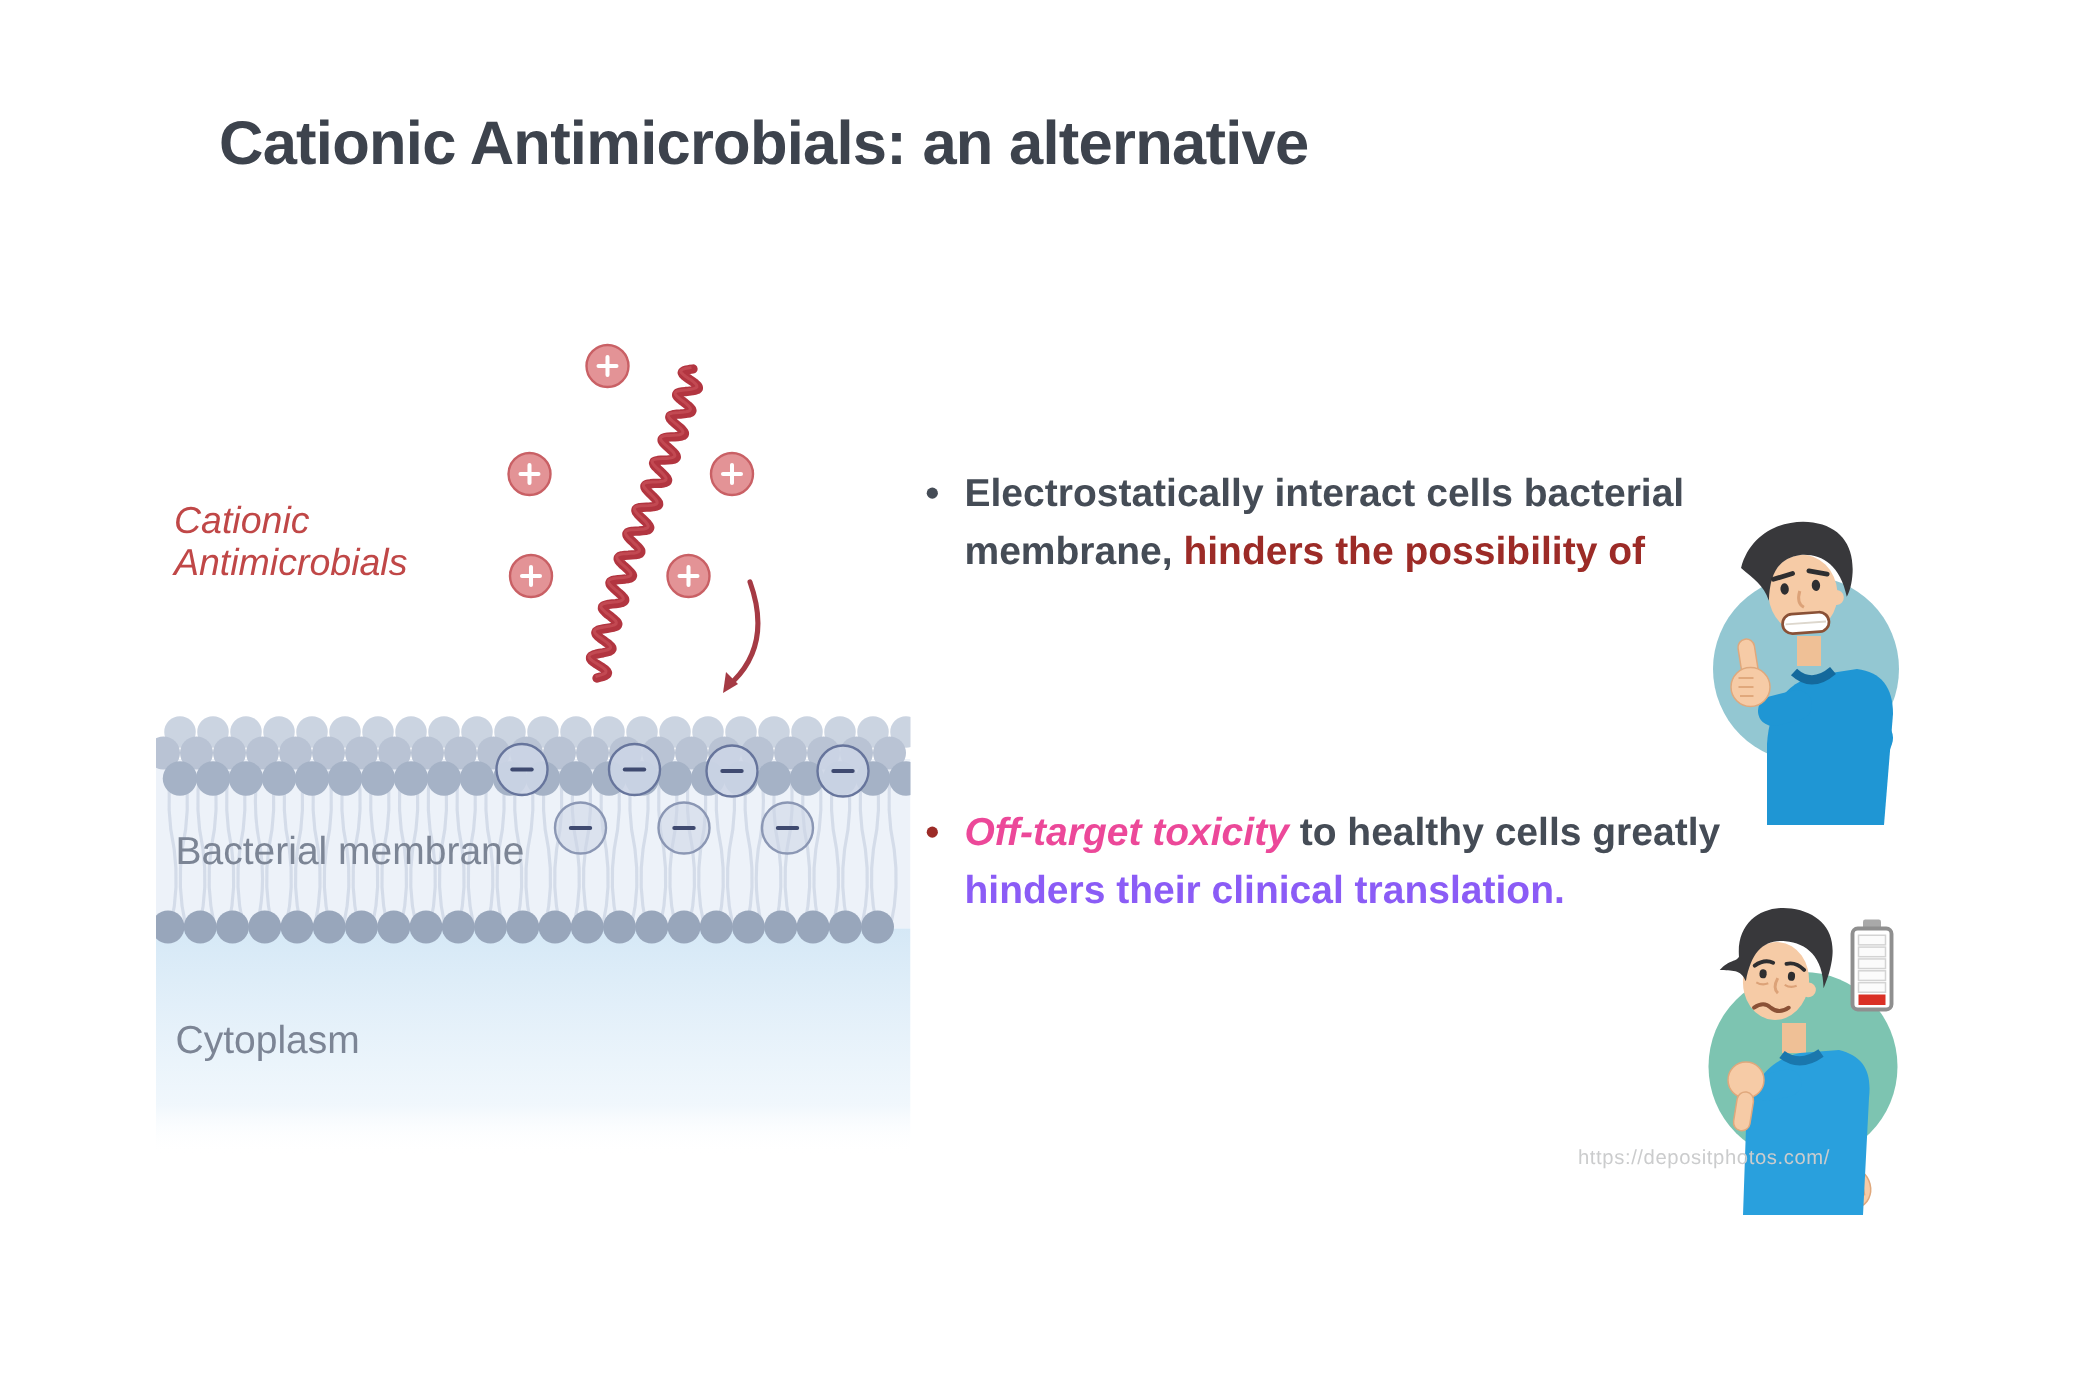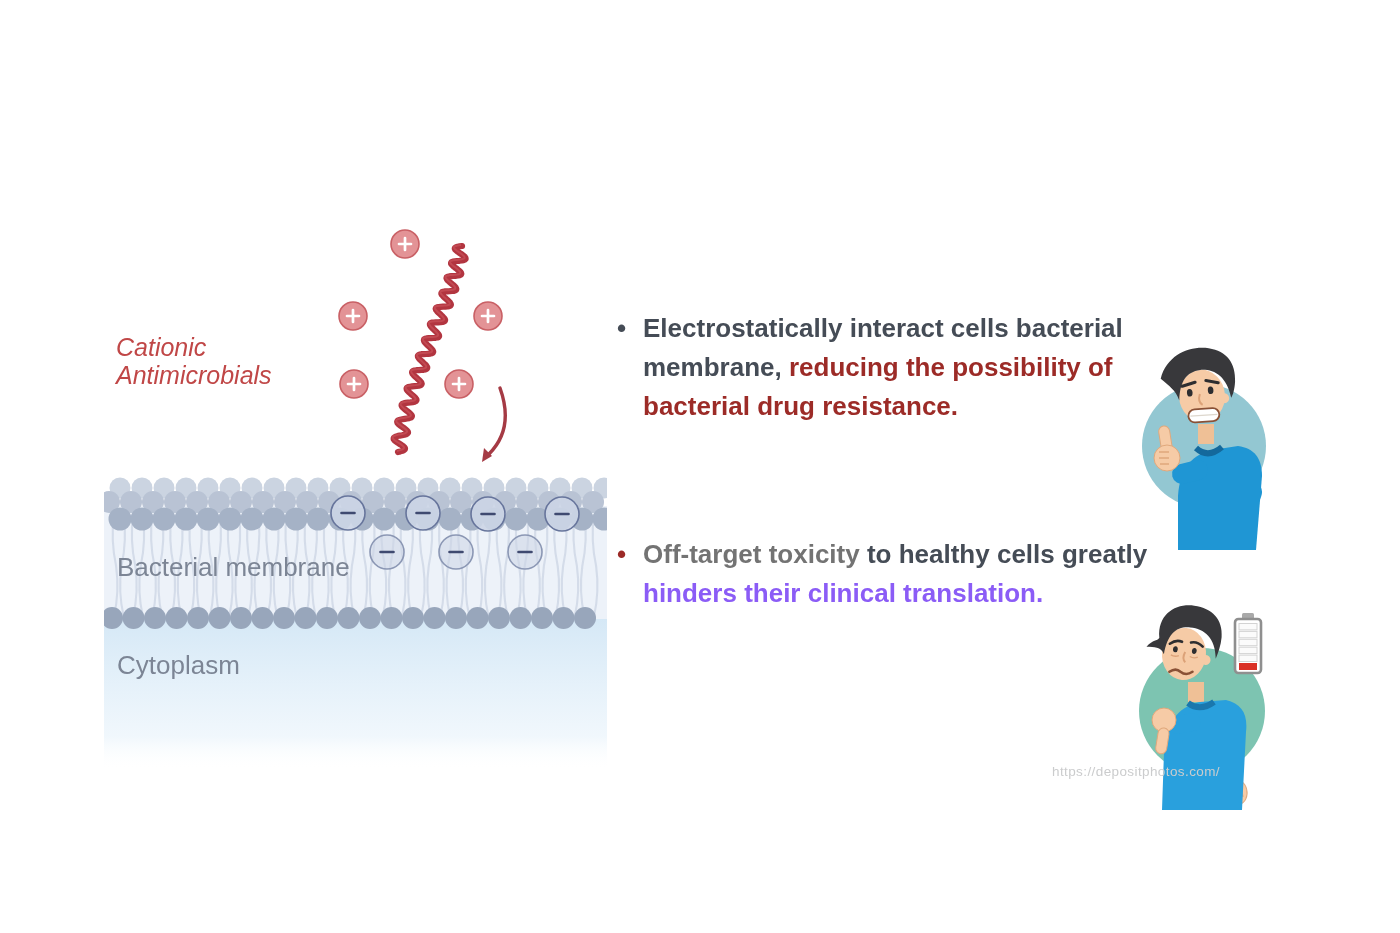--- a/index.html
+++ b/index.html
@@ -16,21 +16,21 @@
   .cationic-label {
     position:absolute; left:116px; top:333px;
     font-size:25px; font-style:italic; color:#c04747; line-height:28px;
     white-space:nowrap;
   }
   .membrane-label, .cytoplasm-label {
     position:absolute; left:117px;
     font-size:26px; color:#7c8595; white-space:nowrap;
   }
   .membrane-label { top:552px; }
-  .cytoplasm-label { top:650px; }
+  .cytoplasm-label { top:678px; }
   svg.layer { position:absolute; display:block; }
   #molecule-svg { left:325px; top:225px; }
   #membrane-svg { left:104px; top:476px; }
   #fig-up-svg  { left:1136px; top:344px; }
   #fig-down-svg{ left:1130px; top:598px; }
   .bullet { position:absolute; display:flex; }
   .bullet .marker {
     width:31px; font-size:26px; font-weight:700; line-height:39px; text-align:left;
     padding-left:5px;
   }
@@ -41,20 +41,21 @@
   .watermark {
     position:absolute; left:1052px; top:764px;
     font-size:13.5px; color:#cbcccd; letter-spacing:0.4px; white-space:nowrap;
   }
 </style>
 </head>
 <body>
 
 <div class="slide">
 
+  <h1 class="title">Cationic Antimicrobials: an alternative</h1>
 
   <div class="cationic-label">
     <div>Cationic</div>
     <div>Antimicrobials</div>
   </div>
 
   <svg id="molecule-svg" class="layer" width="200" height="245" viewBox="0 0 200 245">
       <path d="M137.0,21.0L134.7,21.3L132.7,21.7L131.1,22.2L130.1,22.8L129.8,23.5L130.3,24.5L131.4,25.6L132.9,26.8L134.8,28.1L136.8,29.4L138.5,30.7L139.8,31.9L140.5,33.0L140.6,33.9L139.9,34.6L138.5,35.1L136.6,35.5L134.4,35.8L132.1,36.0L129.9,36.3L128.0,36.6L126.7,37.1L126.1,37.8L126.1,38.7L126.9,39.8L128.2,41.0L129.9,42.4L131.8,43.8L133.6,45.3L135.0,46.6L136.0,47.8L136.3,48.8L135.9,49.6L134.9,50.2L133.2,50.5L131.1,50.8L128.7,51.0L126.4,51.1L124.3,51.4L122.7,51.8L121.7,52.3L121.5,53.2L121.9,54.2L122.9,55.4L124.4,56.8L126.2,58.3L128.0,59.8L129.6,61.3L130.7,62.6L131.3,63.8L131.2,64.7L130.4,65.3L129.0,65.8L127.0,66.0L124.8,66.2L122.4,66.3L120.2,66.4L118.3,66.7L117.0,67.2L116.4,67.9L116.4,68.9L117.1,70.0L118.4,71.4L120.0,72.9L121.8,74.5L123.5,76.1L124.9,77.5L125.7,78.8L125.9,79.8L125.4,80.6L124.2,81.1L122.5,81.4L120.3,81.6L118.0,81.7L115.6,81.8L113.6,82.0L112.0,82.3L111.0,82.9L110.7,83.8L111.1,84.9L112.1,86.2L113.6,87.7L115.3,89.3L117.0,90.9L118.5,92.5L119.6,93.8L120.1,95.0L119.9,95.9L119.0,96.5L117.5,96.9L115.5,97.2L113.2,97.3L110.9,97.3L108.6,97.5L106.8,97.7L105.5,98.2L104.9,99.0L105.0,100.0L105.7,101.2L107.0,102.7L108.6,104.3L110.3,105.9L111.9,107.5L113.2,109.0L114.0,110.2L114.1,111.3L113.6,112.0L112.3,112.5L110.5,112.8L108.3,113.0L106.0,113.1L103.6,113.2L101.6,113.4L100.0,113.8L99.1,114.4L98.9,115.3L99.3,116.5L100.3,117.8L101.8,119.4L103.5,121.0L105.2,122.6L106.7,124.2L107.7,125.5L108.2,126.7L107.9,127.6L107.0,128.2L105.4,128.6L103.4,128.8L101.1,129.0L98.7,129.1L96.5,129.2L94.7,129.6L93.5,130.1L92.9,130.9L93.0,131.9L93.8,133.2L95.1,134.7L96.8,136.2L98.5,137.9L100.1,139.4L101.4,140.9L102.2,142.1L102.2,143.1L101.6,143.9L100.4,144.4L98.5,144.8L96.3,144.9L93.9,145.1L91.6,145.2L89.6,145.5L88.1,146.0L87.2,146.7L87.1,147.6L87.6,148.8L88.7,150.1L90.2,151.7L92.0,153.2L93.7,154.8L95.2,156.3L96.3,157.6L96.7,158.7L96.4,159.6L95.5,160.3L93.9,160.7L91.8,161.0L89.5,161.2L87.1,161.4L85.0,161.7L83.2,162.1L82.0,162.7L81.6,163.5L81.8,164.6L82.7,165.8L84.1,167.2L85.8,168.8L87.6,170.3L89.3,171.8L90.6,173.2L91.4,174.3L91.5,175.3L90.8,176.1L89.6,176.7L87.7,177.1L85.5,177.4L83.1,177.6L80.8,177.9L78.9,178.3L77.4,178.9L76.7,179.6L76.6,180.6L77.2,181.7L78.5,183.0L80.1,184.5L82.0,185.9L83.8,187.4L85.4,188.8L86.5,190.0L86.9,191.0L86.7,191.9L85.7,192.6L84.1,193.1L82.0,193.5L79.7,193.9L77.4,194.3L75.3,194.7L73.6,195.2L72.5,195.9L72.2,196.8L72.5,197.9L73.6,199.1L75.1,200.4L77.0,201.7L78.9,203.1L80.7,204.4L82.1,205.7L82.9,206.8L83.0,207.7L82.4,208.5L81.1,209.2L79.3,209.7L77.1,210.2L74.7,210.6L72.5,211.1L70.6,211.7L69.3,212.4L68.7,213.2L68.7,214.2L69.5,215.3L70.9,216.5L72.7,217.7L74.8,219.0L76.7,220.2L78.4,221.4L79.5,222.5L80.0,223.5L79.8,224.4L78.9,225.1L77.3,225.8L75.3,226.4L73.0,227.0" fill="none" stroke="#b23540" stroke-width="6.2" stroke-linejoin="round" stroke-linecap="round"></path>
       <path d="M137.0,21.0L134.7,21.3L132.7,21.7L131.1,22.2L130.1,22.8L129.8,23.5L130.3,24.5L131.4,25.6L132.9,26.8L134.8,28.1L136.8,29.4L138.5,30.7L139.8,31.9L140.5,33.0L140.6,33.9L139.9,34.6L138.5,35.1L136.6,35.5L134.4,35.8L132.1,36.0L129.9,36.3L128.0,36.6L126.7,37.1L126.1,37.8L126.1,38.7L126.9,39.8L128.2,41.0L129.9,42.4L131.8,43.8L133.6,45.3L135.0,46.6L136.0,47.8L136.3,48.8L135.9,49.6L134.9,50.2L133.2,50.5L131.1,50.8L128.7,51.0L126.4,51.1L124.3,51.4L122.7,51.8L121.7,52.3L121.5,53.2L121.9,54.2L122.9,55.4L124.4,56.8L126.2,58.3L128.0,59.8L129.6,61.3L130.7,62.6L131.3,63.8L131.2,64.7L130.4,65.3L129.0,65.8L127.0,66.0L124.8,66.2L122.4,66.3L120.2,66.4L118.3,66.7L117.0,67.2L116.4,67.9L116.4,68.9L117.1,70.0L118.4,71.4L120.0,72.9L121.8,74.5L123.5,76.1L124.9,77.5L125.7,78.8L125.9,79.8L125.4,80.6L124.2,81.1L122.5,81.4L120.3,81.6L118.0,81.7L115.6,81.8L113.6,82.0L112.0,82.3L111.0,82.9L110.7,83.8L111.1,84.9L112.1,86.2L113.6,87.7L115.3,89.3L117.0,90.9L118.5,92.5L119.6,93.8L120.1,95.0L119.9,95.9L119.0,96.5L117.5,96.9L115.5,97.2L113.2,97.3L110.9,97.3L108.6,97.5L106.8,97.7L105.5,98.2L104.9,99.0L105.0,100.0L105.7,101.2L107.0,102.7L108.6,104.3L110.3,105.9L111.9,107.5L113.2,109.0L114.0,110.2L114.1,111.3L113.6,112.0L112.3,112.5L110.5,112.8L108.3,113.0L106.0,113.1L103.6,113.2L101.6,113.4L100.0,113.8L99.1,114.4L98.9,115.3L99.3,116.5L100.3,117.8L101.8,119.4L103.5,121.0L105.2,122.6L106.7,124.2L107.7,125.5L108.2,126.7L107.9,127.6L107.0,128.2L105.4,128.6L103.4,128.8L101.1,129.0L98.7,129.1L96.5,129.2L94.7,129.6L93.5,130.1L92.9,130.9L93.0,131.9L93.8,133.2L95.1,134.7L96.8,136.2L98.5,137.9L100.1,139.4L101.4,140.9L102.2,142.1L102.2,143.1L101.6,143.9L100.4,144.4L98.5,144.8L96.3,144.9L93.9,145.1L91.6,145.2L89.6,145.5L88.1,146.0L87.2,146.7L87.1,147.6L87.6,148.8L88.7,150.1L90.2,151.7L92.0,153.2L93.7,154.8L95.2,156.3L96.3,157.6L96.7,158.7L96.4,159.6L95.5,160.3L93.9,160.7L91.8,161.0L89.5,161.2L87.1,161.4L85.0,161.7L83.2,162.1L82.0,162.7L81.6,163.5L81.8,164.6L82.7,165.8L84.1,167.2L85.8,168.8L87.6,170.3L89.3,171.8L90.6,173.2L91.4,174.3L91.5,175.3L90.8,176.1L89.6,176.7L87.7,177.1L85.5,177.4L83.1,177.6L80.8,177.9L78.9,178.3L77.4,178.9L76.7,179.6L76.6,180.6L77.2,181.7L78.5,183.0L80.1,184.5L82.0,185.9L83.8,187.4L85.4,188.8L86.5,190.0L86.9,191.0L86.7,191.9L85.7,192.6L84.1,193.1L82.0,193.5L79.7,193.9L77.4,194.3L75.3,194.7L73.6,195.2L72.5,195.9L72.2,196.8L72.5,197.9L73.6,199.1L75.1,200.4L77.0,201.7L78.9,203.1L80.7,204.4L82.1,205.7L82.9,206.8L83.0,207.7L82.4,208.5L81.1,209.2L79.3,209.7L77.1,210.2L74.7,210.6L72.5,211.1L70.6,211.7L69.3,212.4L68.7,213.2L68.7,214.2L69.5,215.3L70.9,216.5L72.7,217.7L74.8,219.0L76.7,220.2L78.4,221.4L79.5,222.5L80.0,223.5L79.8,224.4L78.9,225.1L77.3,225.8L75.3,226.4L73.0,227.0" fill="none" stroke="#cf5a60" stroke-width="2" stroke-opacity="0.55" transform="translate(-1,-1)"></path>
       <path d="M175,163 C184,188 182,211 164,229" fill="none" stroke="#a53a44" stroke-width="3.4" stroke-linecap="round"></path>
@@ -274,28 +275,27 @@
       </g>
     </svg>
 
   <div class="membrane-label">Bacterial membrane</div>
   <div class="cytoplasm-label">Cytoplasm</div>
 
   <div class="bullet" id="bullet-1">
     <div class="marker" style="color: rgb(69, 76, 86);">•</div>
     <div class="lines">
         <div class="line"><span style="color: rgb(69, 76, 86);">Electrostatically interact cells bacterial</span></div>
-        <div class="line"><span style="color: rgb(69, 76, 86);">membrane, </span><span style="color: rgb(156, 43, 39);">reducing the possibility of</span></div>
-        <div class="line"><span style="color: rgb(156, 43, 39);">bacterial drug resistance.</span></div>
+        <div class="line"><span style="color: rgb(69, 76, 86);">membrane, </span><span style="color: rgb(156, 43, 39);">hinders the possibility of</span></div>
       </div>
   </div>
   <div class="bullet" id="bullet-2">
     <div class="marker" style="color: rgb(156, 43, 39);">•</div>
     <div class="lines">
-        <div class="line"><span style="color: #737373;">Off-target toxicity</span><span style="color: rgb(69, 76, 86);"> to healthy cells greatly</span></div>
+        <div class="line"><span style="color: #ec4899; font-style: italic;">Off-target toxicity</span><span style="color: rgb(69, 76, 86);"> to healthy cells greatly</span></div>
         <div class="line"><span style="color: #8b5cf6;">hinders their clinical translation.</span></div>
       </div>
   </div>
 
   <svg id="fig-up-svg" class="layer" width="140" height="206" viewBox="0 0 140 206">
     <circle cx="68" cy="102" r="62" fill="#93c7d2"></circle>
 
     <path d="M114,148 L103,178" stroke-width="24" stroke-linecap="round" fill="none" stroke="#1f96d4"></path>
     <rect x="86" y="168" width="24" height="9" rx="4" fill="#2b2b2e" transform="rotate(-28 98 172)"></rect>
     <circle cx="100" cy="190" r="12" stroke-width="1" fill="#f6cba6" stroke="#e0a87c"></circle>

